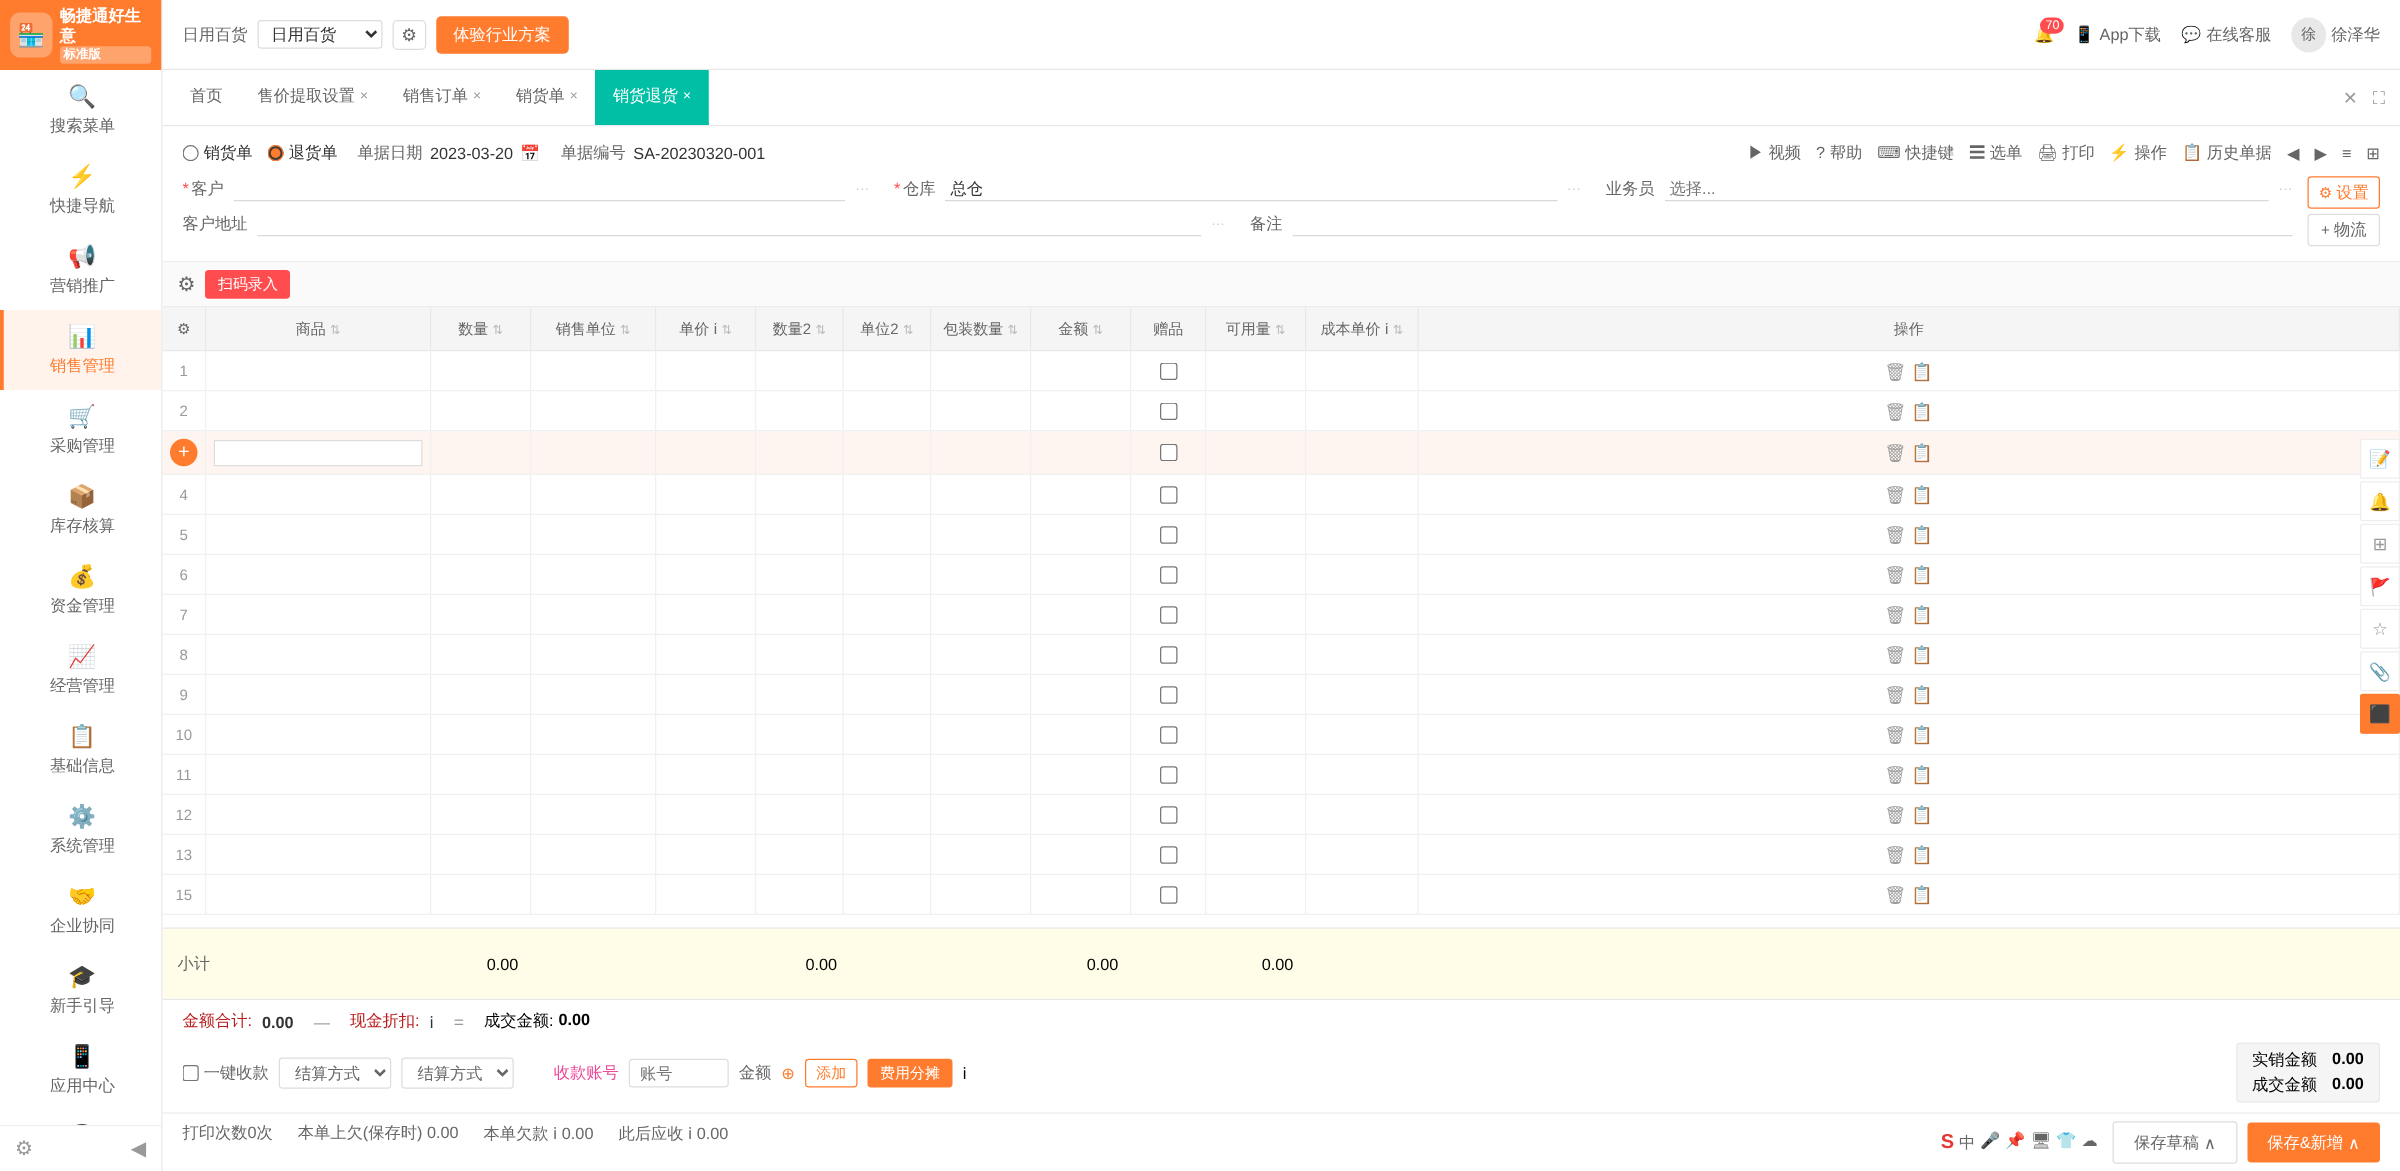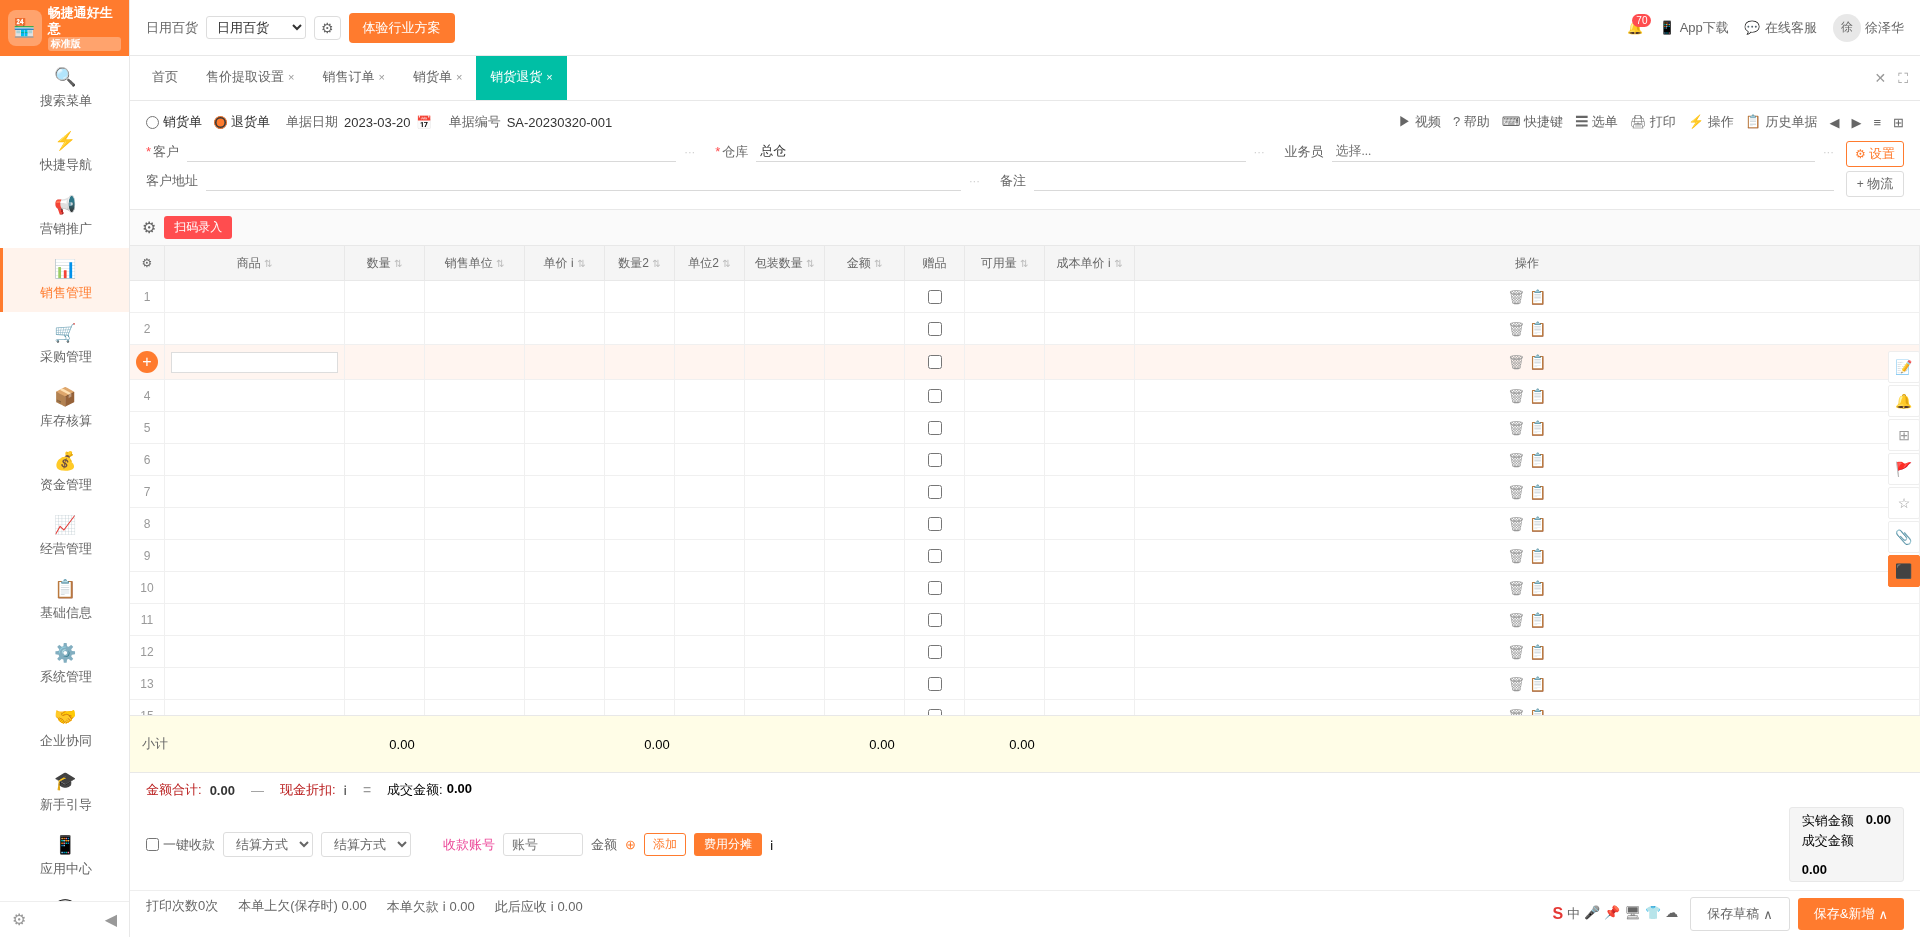--- a/index.html
+++ b/index.html
@@ -63,21 +63,21 @@
     .form-no { display: flex; align-items: center; gap: 6px; font-size: 13px; color: #333; }
     .form-no .label { color: #666; }
 
     .form-top-bar-right { display: flex; align-items: center; gap: 12px; font-size: 12px; color: #666; }
     .form-top-bar-right span { display: flex; align-items: center; gap: 3px; cursor: pointer; }
 
     .form-fields { display: grid; grid-template-columns: 1fr 1fr 1fr; gap: 10px 20px; margin-bottom: 8px; }
     .form-field { display: flex; align-items: center; gap: 8px; }
     .form-field .field-label { color: #666; font-size: 13px; white-space: nowrap; }
     .form-field .field-label.required::before { content: '*'; color: #ff4d4f; margin-right: 2px; }
-    .form-field .field-input { flex: 1; border: none; border-bottom: 1px solid #d9d9d9; outline: none; padding: 2px 4px; color: #333; font-size: 13px; background: transparent; font-family: Liberation Serif, serif; }
+    .form-field .field-input { flex: 1; border: none; border-bottom: 1px solid #d9d9d9; outline: none; padding: 2px 4px; color: #333; font-size: 13px; background: transparent; }
 
     .form-side-btns { display: flex; flex-direction: column; gap: 4px; }
     .form-side-btn { border: 1px solid #ddd; background: #fff; border-radius: 3px; padding: 3px 8px; cursor: pointer; font-size: 12px; color: #666; white-space: nowrap; }
     .form-side-btn.orange { color: #ff7b2e; border-color: #ff7b2e; }
 
     .form-row2 { display: flex; gap: 20px; }
     .form-row2 .form-field { flex: 1; }
 
     
     .table-container { background: #fff; flex: 1; overflow: hidden; display: flex; flex-direction: column; }
@@ -779,21 +779,21 @@
         <span class="orange-icon">⊕</span>
         <button class="add-btn-inline">添加</button>
         <button class="cost-btn">费用分摊</button>
         <span>ℹ</span>
 
         <div style="margin-left:auto; display:flex; flex-direction:column; gap:2px; background:#f5f5f5; border:1px solid #e8e8e8; padding:4px 12px; border-radius:3px;">
           <div style="display:flex; gap:12px; font-size:12px;">
             <span>实销金额</span>
             <span style="font-weight:bold;">0.00</span>
           </div>
-          <div style="display:flex; gap:12px; font-size:12px;flex-direction:column;">
+          <div style="display:flex; gap:12px; font-size:12px;">
             <span>成交金额</span>
             <span style="font-weight:bold;">0.00</span>
           </div>
         </div>
       </div>
     </div>
 
     <div class="summary-bar">
       <div class="summary-items">
         <span>打印次数0次</span>

